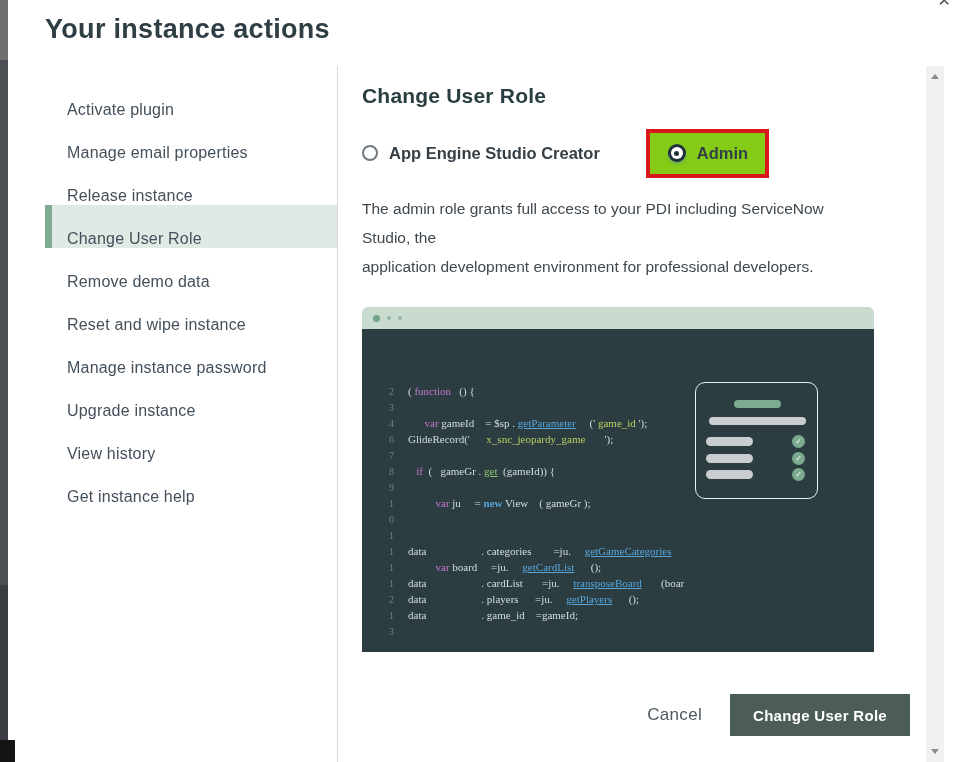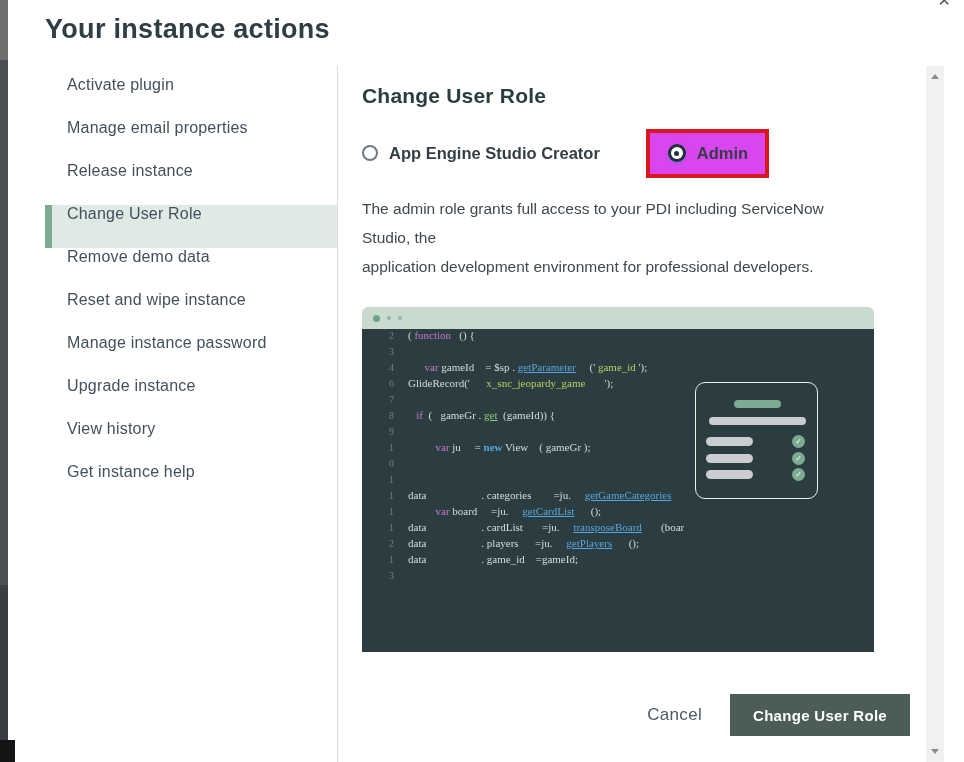--- a/index.html
+++ b/index.html
@@ -17,35 +17,35 @@
   .close-x { position:absolute; top:-9px; right:13px; font-size:16px;
     color:#46535a; cursor:pointer; z-index:20; }
   .dlg-title { position:absolute; left:45px; top:14px; font-size:27px;
     font-weight:700; letter-spacing:.3px; color:#2f3e44; }
 
   .divider-v { position:absolute; left:337px; top:66px; bottom:0; width:1px;
     background:#d9d9d9; }
 
   
   .sidebar { position:absolute; left:45px; top:76px; width:292px; }
-  .side-item { position:relative; height:43px; display:flex; align-items:flex-start;
+  .side-item { position:relative; height:43px; display:flex; align-items:flex-end;
     padding-left:22px; font-size:16px; color:#43505c; cursor:pointer;
     letter-spacing:.2px; }
   .side-item.selected { background:var(--sel-bg,#dfeae4); }
   .side-item.selected::before { content:''; position:absolute; left:0; top:0;
     bottom:0; width:7px; background:var(--sel-bar,#7cab91); }
 
   
   .main { position:absolute; left:362px; top:68px; width:512px; }
   .main-heading { margin-top:16px; font-size:21px; font-weight:700;
     color:#293e40; letter-spacing:.2px; }
   .radio-row { display:flex; align-items:center; margin-top:18px; height:54px;font-weight:bold; }
   .radio-wrap { display:flex; align-items:center; cursor:pointer; }
   .radio-wrap.highlight { border:4px solid var(--red,#d8161c);
-    padding:11px 17px 11px 18px; margin-left:46px; background:#d946ef; }
+    padding:11px 17px 11px 18px; margin-left:46px; background:#84cc16; }
   .radio { width:16px; height:16px; border-radius:50%;
     border:2px solid #707a80; background:#fff; flex:0 0 auto; }
   .radio.checked { width:18px; height:18px; border:none; background:#20313a;
     position:relative; box-shadow:0 2px 3px rgba(70,130,200,.45); }
   .radio.checked::after { content:''; position:absolute; inset:3px;
     border-radius:50%; background:#fff; }
   .radio.checked::before { content:''; position:absolute; inset:6.5px;
     border-radius:50%; background:#20313a; z-index:1; }
   .radio-label { margin-left:11px; font-size:16.5px; color:#333e46; }
 
@@ -54,21 +54,21 @@
   
   .code-window { margin-top:26px; width:512px; }
   .cw-header { height:22px; background:var(--sage,#c8dbce);
     border-radius:6px 6px 0 0; display:flex; align-items:center;
     padding-left:11px; }
   .dot { border-radius:50%; }
   .dot1 { width:7px; height:7px; background:#6fa287; }
   .dot2,.dot3 { width:4px; height:4px; background:#93b7a4; margin-left:7px; }
   .cw-body { position:relative; height:323px; background:var(--codebg,#2b3d40);
     overflow:hidden; }
-  .code-lines { }
+  .code-lines { padding-top:56px; }
   .code-line { height:16px; white-space:pre; font-family:"Liberation Serif",serif;
     font-size:11px; color:#d5ded9; }
   .ln { display:inline-block; width:46px; text-align:right; padding-right:14px;
     color:#67838a; font-size:10px; }
   .c-w { color:#d5ded9; }
   .c-k { color:#c478cf; }
   .c-b { color:#58a6dd; font-weight:bold; }
   .c-f { color:#58a6dd; text-decoration:underline; }
   .c-s { color:#bace62; }
   .c-g { color:#8fc471; text-decoration:underline;text-align:center; }

